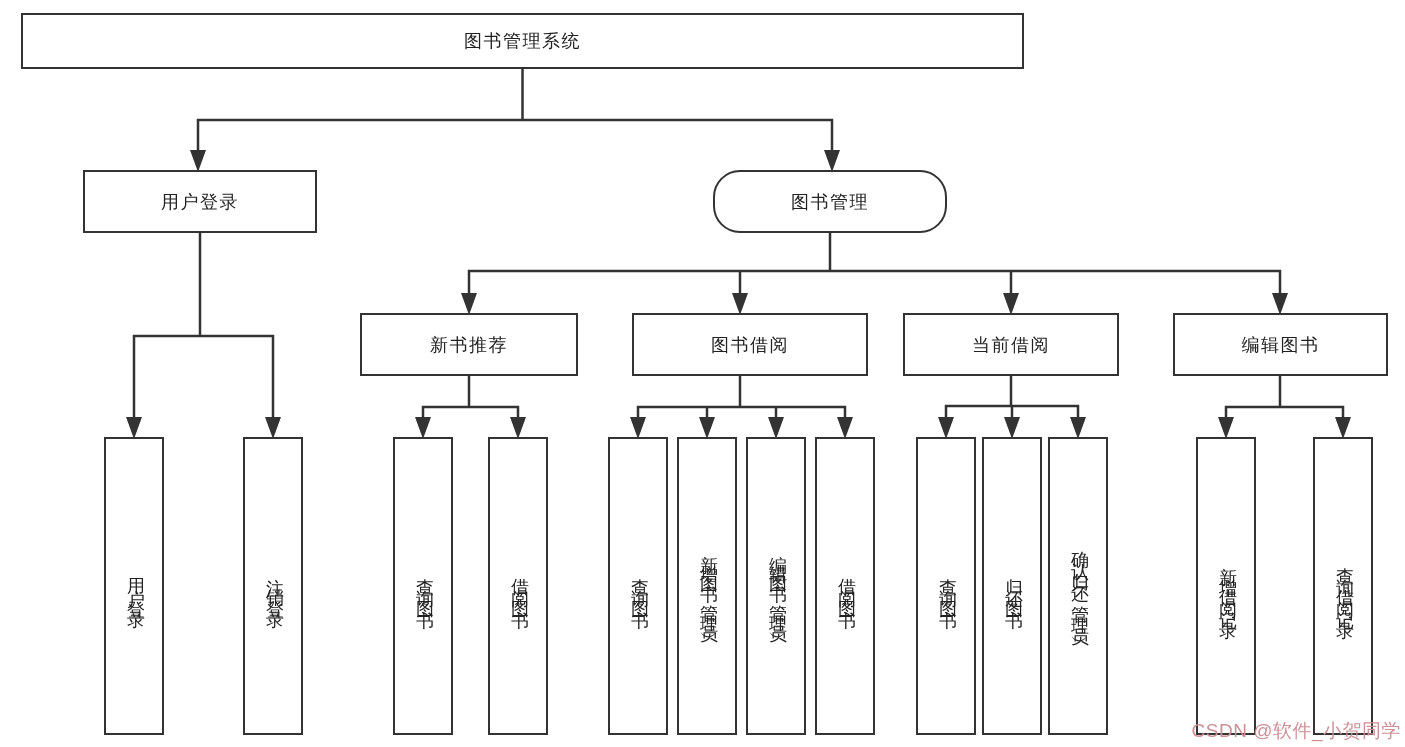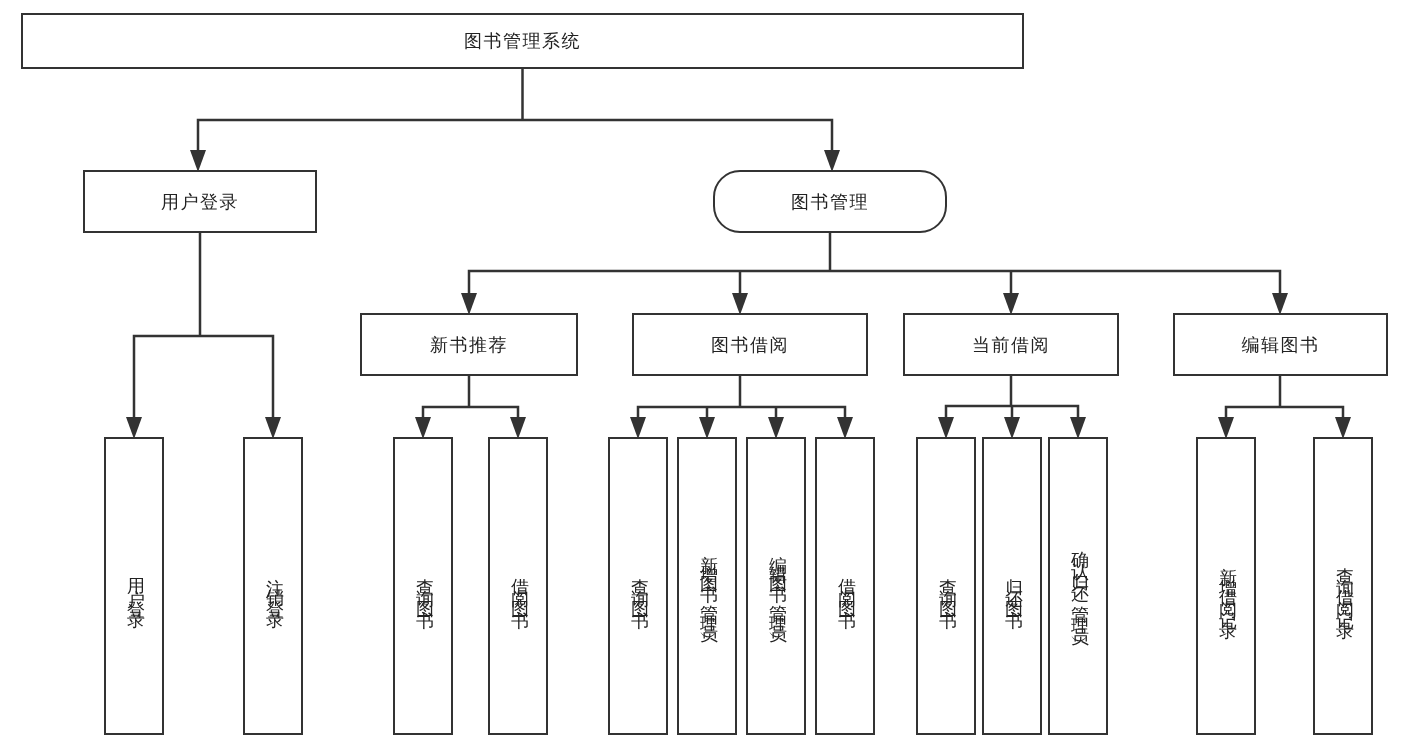--- a/index.html
+++ b/index.html
@@ -86,13 +86,14 @@
   <div class="vbox" style="left:746px; letter-spacing:10px;">编辑图书（管理员）</div>
   <div class="vbox" style="left:815px;">借阅图书</div>
 
   <div class="vbox" style="left:916px;">查询图书</div>
   <div class="vbox" style="left:982px;">归还图书</div>
   <div class="vbox" style="left:1048px; letter-spacing:11px;">确认归还（管理员）</div>
 
   <div class="vbox" style="left:1196px;">新增借阅记录</div>
   <div class="vbox" style="left:1313px;">查询借阅记录</div>
 
+  <div class="watermark" style="color: rgb(204, 145, 150);">CSDN @软件_小贺同学</div>
 </div>
 
 </body></html>

